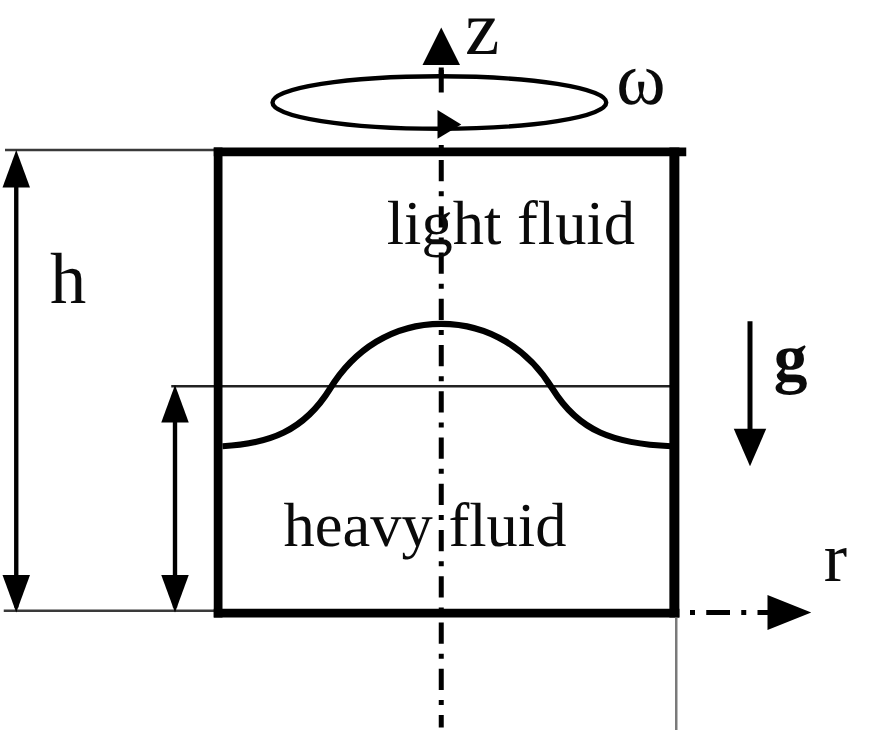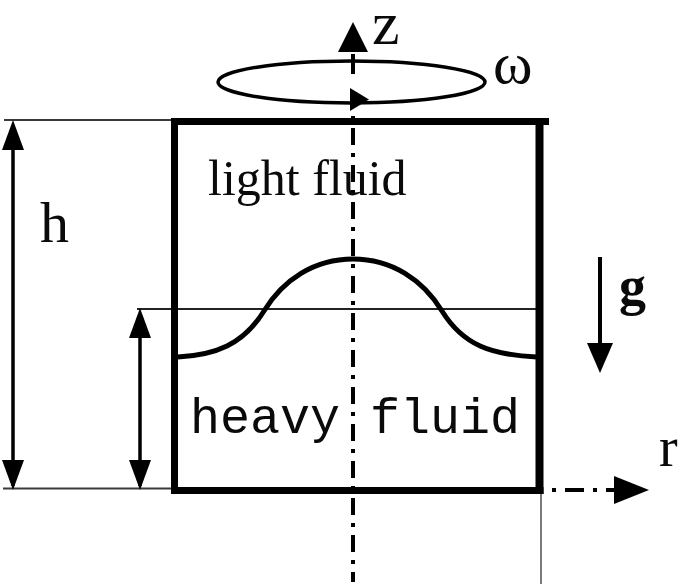--- a/index.html
+++ b/index.html
@@ -27,22 +27,22 @@
     white-space: nowrap;
     color: #0a0a0a;
   }
   .lbl-h        { left: 40px;  top: 194px; font-size: 58px; }
   .lbl-hw       { left: 40px;  top: 372px; font-size: 58px; }
   .lbl-hw .subw { font-size: 34px; position: relative; top: 10px; left: 1px; }
   .lbl-z        { left: 372px; top: -8px;  font-size: 62px; }
   .lbl-omega    { left: 493px; top: 33px;  font-size: 60px; }
   .lbl-g        { left: 619px; top: 259px; font-size: 54px; font-weight: bold; }
   .lbl-r        { left: 659px; top: 419px; font-size: 56px; }
-  .lbl-light    { left: 208px; top: 153px; width: 300px; text-align: left; font-size: 50px; }
-  .lbl-heavy    { left: 190px; top: 395px; width: 300px; text-align: center; font-size: 50px; font-family: Liberation Mono, monospace; }
+  .lbl-light    { left: 208px; top: 153px; width: 300px; text-align: right; font-size: 50px; }
+  .lbl-heavy    { left: 190px; top: 395px; width: 300px; text-align: center; font-size: 50px; }
 </style>
 </head>
 <body>
 
 <div id="figure">
 
   <svg id="diagram-svg" width="700" height="584" viewBox="0 0 700 584">
 
     <line x1="353" y1="54" x2="353" y2="582" stroke="#000" stroke-width="4" stroke-dasharray="17 8 4 8"></line>
 

